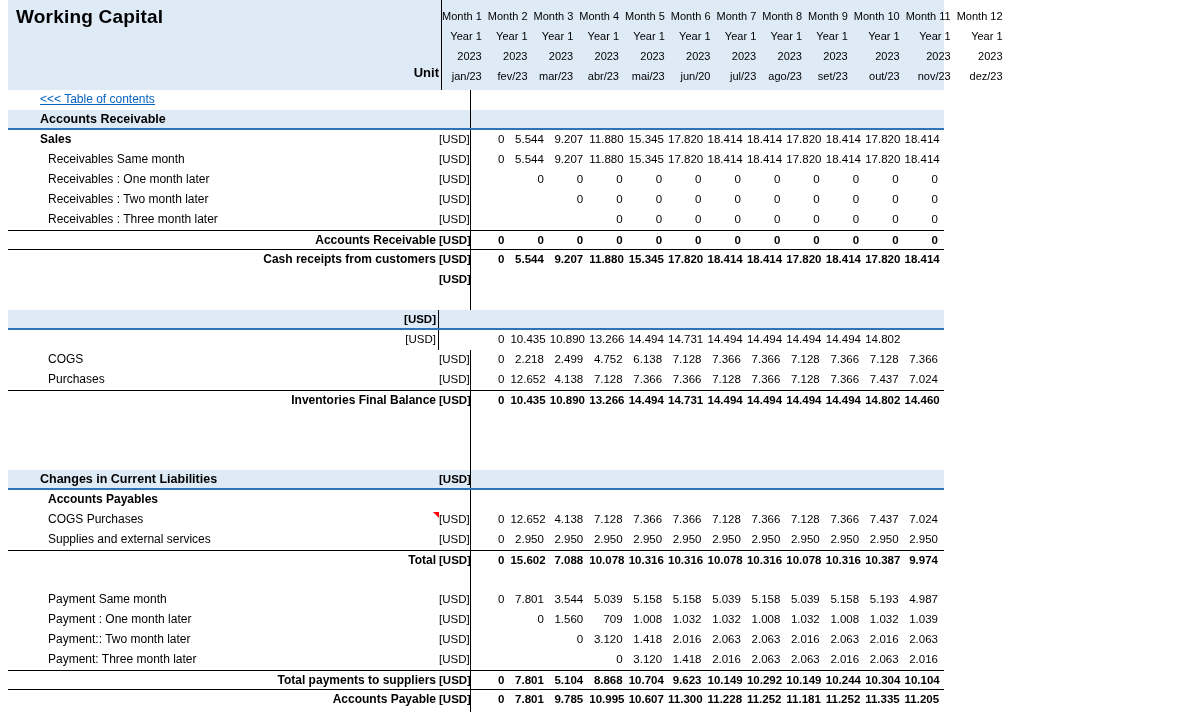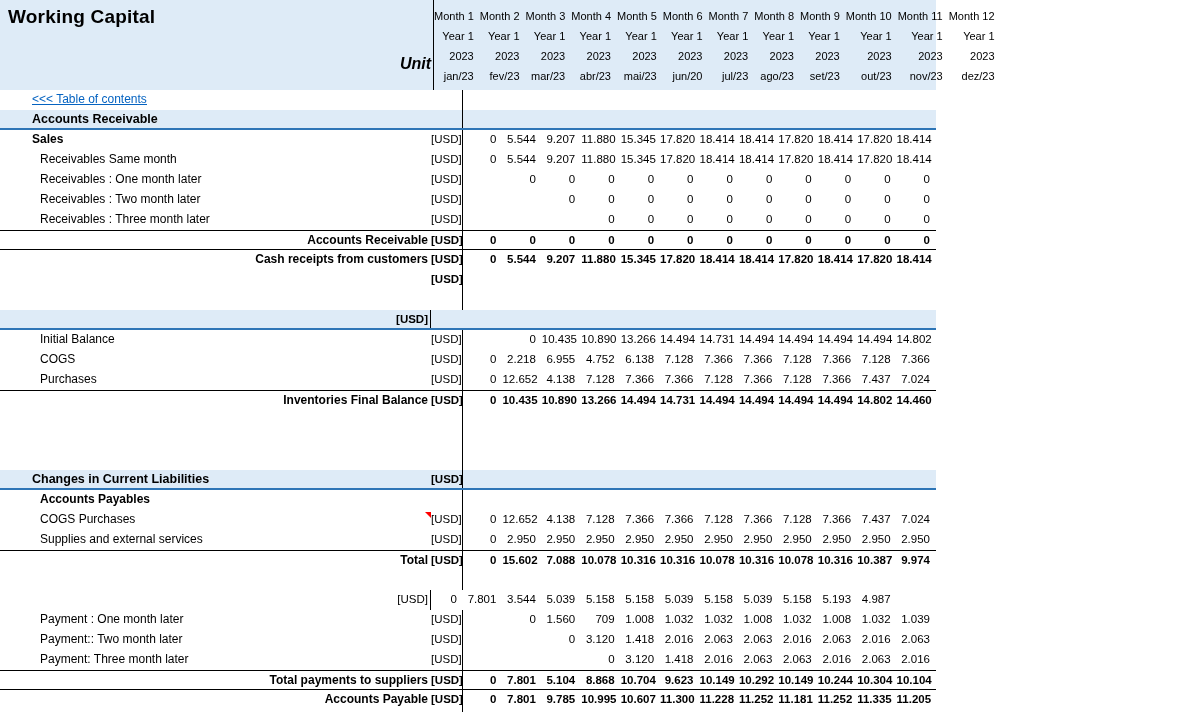--- a/index.html
+++ b/index.html
@@ -3,28 +3,28 @@
 <meta charset="utf-8">
 <style>
   :root{
     --band:#DEEBF7; --blue:#2E75B6; --link:#0563C1; --border:#000000; --comment:#FF0000;
   }
   *{box-sizing:border-box;margin:0;padding:0;}
   body{
     width:1180px;height:712px;overflow:hidden;background:#fff;color:#000;
     font-family:"Liberation Sans","DejaVu Sans",sans-serif;
   }
-  .grid{display:grid;grid-template-columns:402px 32px repeat(12,1fr);width:936px;}
+  .grid{display:grid;grid-template-columns:402px 32px repeat(12,1fr);width:936px;margin-left:8px;}
   
   #header{height:90px;background:var(--band);}
   .h-title-cell{padding:6px 0 0 8px;overflow:hidden;}
   .h-title-cell span{font-size:19px;font-weight:bold;letter-spacing:.2px;}
   .h-unit{display:flex;align-items:flex-end;justify-content:flex-end;
-    border-right:1px solid var(--border);font-weight:bold;font-size:16px;
-    padding:0 2px 17px 0;font-style:italic;}
+    border-right:1px solid var(--border);font-weight:bold;font-size:13px;
+    padding:0 2px 10px 0;}
   .hcol{padding-top:6px;text-align:right;}
   .hcol div{height:20px;line-height:20px;font-size:11px;padding-right:6px;white-space:nowrap;}
   .hcol .hd{font-weight:normal;}
   
   .row{height:20px;line-height:19px;font-size:11.5px;padding-left:29px;}
   #rows .row:last-child{height:23px;}
   .c{overflow:hidden;white-space:nowrap;}
   .label{padding-left:3px;font-size:12px;position:relative;}
   .ind{padding-left:11px;}
   .lbold{font-weight:bold;}
@@ -312,41 +312,40 @@
         <div class="c val"></div>
         <div class="c val"></div>
         <div class="c val"></div>
         <div class="c val"></div>
         <div class="c val"></div>
         <div class="c val"></div>
         <div class="c val"></div>
         <div class="c val"></div>
       </div>
       <div class="grid row item">
-        <div class="c label ind">Initial Balance</div>
         <div class="c unit">[USD]</div>
         <div class="c val"></div>
         <div class="c val">0</div>
         <div class="c val">10.435</div>
         <div class="c val">10.890</div>
         <div class="c val">13.266</div>
         <div class="c val">14.494</div>
         <div class="c val">14.731</div>
         <div class="c val">14.494</div>
         <div class="c val">14.494</div>
         <div class="c val">14.494</div>
         <div class="c val">14.494</div>
         <div class="c val">14.802</div>
       </div>
       <div class="grid row item">
         <div class="c label ind">COGS</div>
         <div class="c unit">[USD]</div>
         <div class="c val">0</div>
         <div class="c val">2.218</div>
-        <div class="c val">6.955</div>
+        <div class="c val">2.499</div>
         <div class="c val">4.752</div>
         <div class="c val">6.138</div>
         <div class="c val">7.128</div>
         <div class="c val">7.366</div>
         <div class="c val">7.366</div>
         <div class="c val">7.128</div>
         <div class="c val">7.366</div>
         <div class="c val">7.128</div>
         <div class="c val">7.366</div>
       </div>
@@ -520,20 +519,21 @@
         <div class="c val"></div>
         <div class="c val"></div>
         <div class="c val"></div>
         <div class="c val"></div>
         <div class="c val"></div>
         <div class="c val"></div>
         <div class="c val"></div>
         <div class="c val"></div>
       </div>
       <div class="grid row item">
+        <div class="c label ind">Payment Same month</div>
         <div class="c unit">[USD]</div>
         <div class="c val">0</div>
         <div class="c val">7.801</div>
         <div class="c val">3.544</div>
         <div class="c val">5.039</div>
         <div class="c val">5.158</div>
         <div class="c val">5.158</div>
         <div class="c val">5.039</div>
         <div class="c val">5.158</div>
         <div class="c val">5.039</div>

